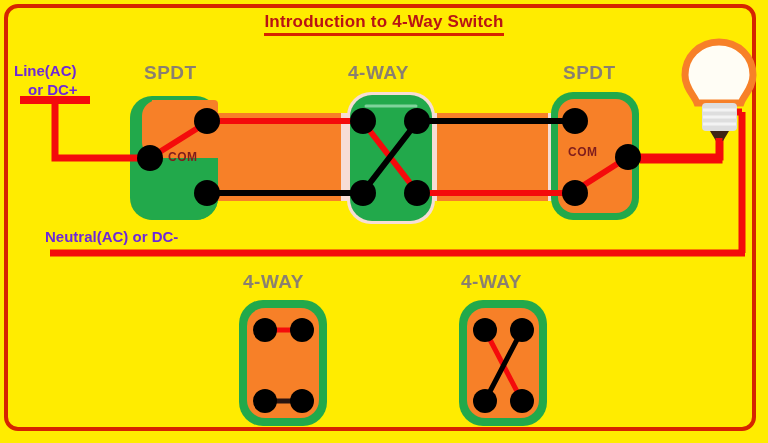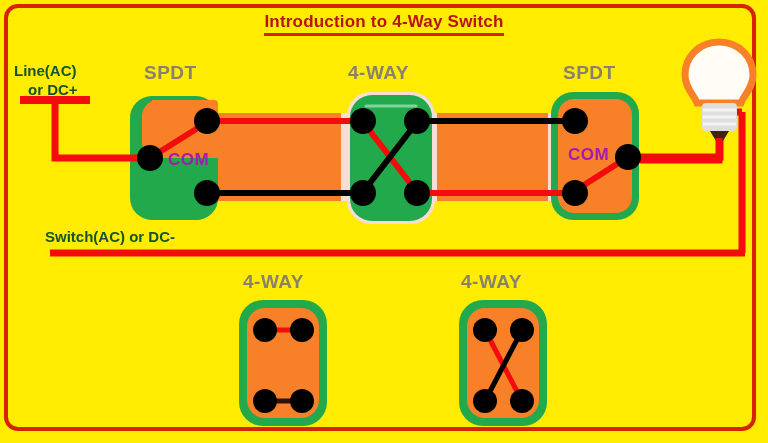--- a/index.html
+++ b/index.html
@@ -58,25 +58,25 @@
     white-space: nowrap;
   }
   .lbl-sw {
     font-size: 19px;
     color: #8a8070;
     letter-spacing: .5px;
     text-align: right;
   }
   .lbl-blk {
     font-size: 15px;
-    color: #14532d;
+    color: #6d28d9;
   }
   .lbl-com {
-    font-size: 17px;
-    color: #a21caf;
+    font-size: 12px;
+    color: #7f1d1d;
     letter-spacing: .5px;
   }
 </style>
 </head>
 <body>
 
 <div id="page">
 
   <div id="outer-border"></div>
 
@@ -201,21 +201,21 @@
 
       <circle cx="485" cy="330" r="12" fill="#000"></circle>
       <circle cx="522" cy="330" r="12" fill="#000"></circle>
       <circle cx="485" cy="401" r="12" fill="#000"></circle>
       <circle cx="522" cy="401" r="12" fill="#000"></circle>
     </g>
   </svg>
 
   <div class="lbl lbl-blk" style="left:14px; top:62px;">Line(AC)</div>
   <div class="lbl lbl-blk" style="left:28px; top:81px;text-align:right;">or DC+</div>
-  <div class="lbl lbl-blk" style="left:45px; top:228px;">Switch(AC) or DC-</div>
+  <div class="lbl lbl-blk" style="left:45px; top:228px;">Neutral(AC) or DC-</div>
 
   <div class="lbl lbl-sw" style="left:144px; top:62px;">SPDT</div>
   <div class="lbl lbl-sw" style="left:348px; top:62px;">4-WAY</div>
   <div class="lbl lbl-sw" style="left:563px; top:62px;">SPDT</div>
 
   <div class="lbl lbl-sw" style="left:243px; top:271px;">4-WAY</div>
   <div class="lbl lbl-sw" style="left:461px; top:271px;">4-WAY</div>
 
   <div class="lbl lbl-com" style="left:168px; top:150px;">COM</div>
   <div class="lbl lbl-com" style="left:568px; top:145px;">COM</div>

